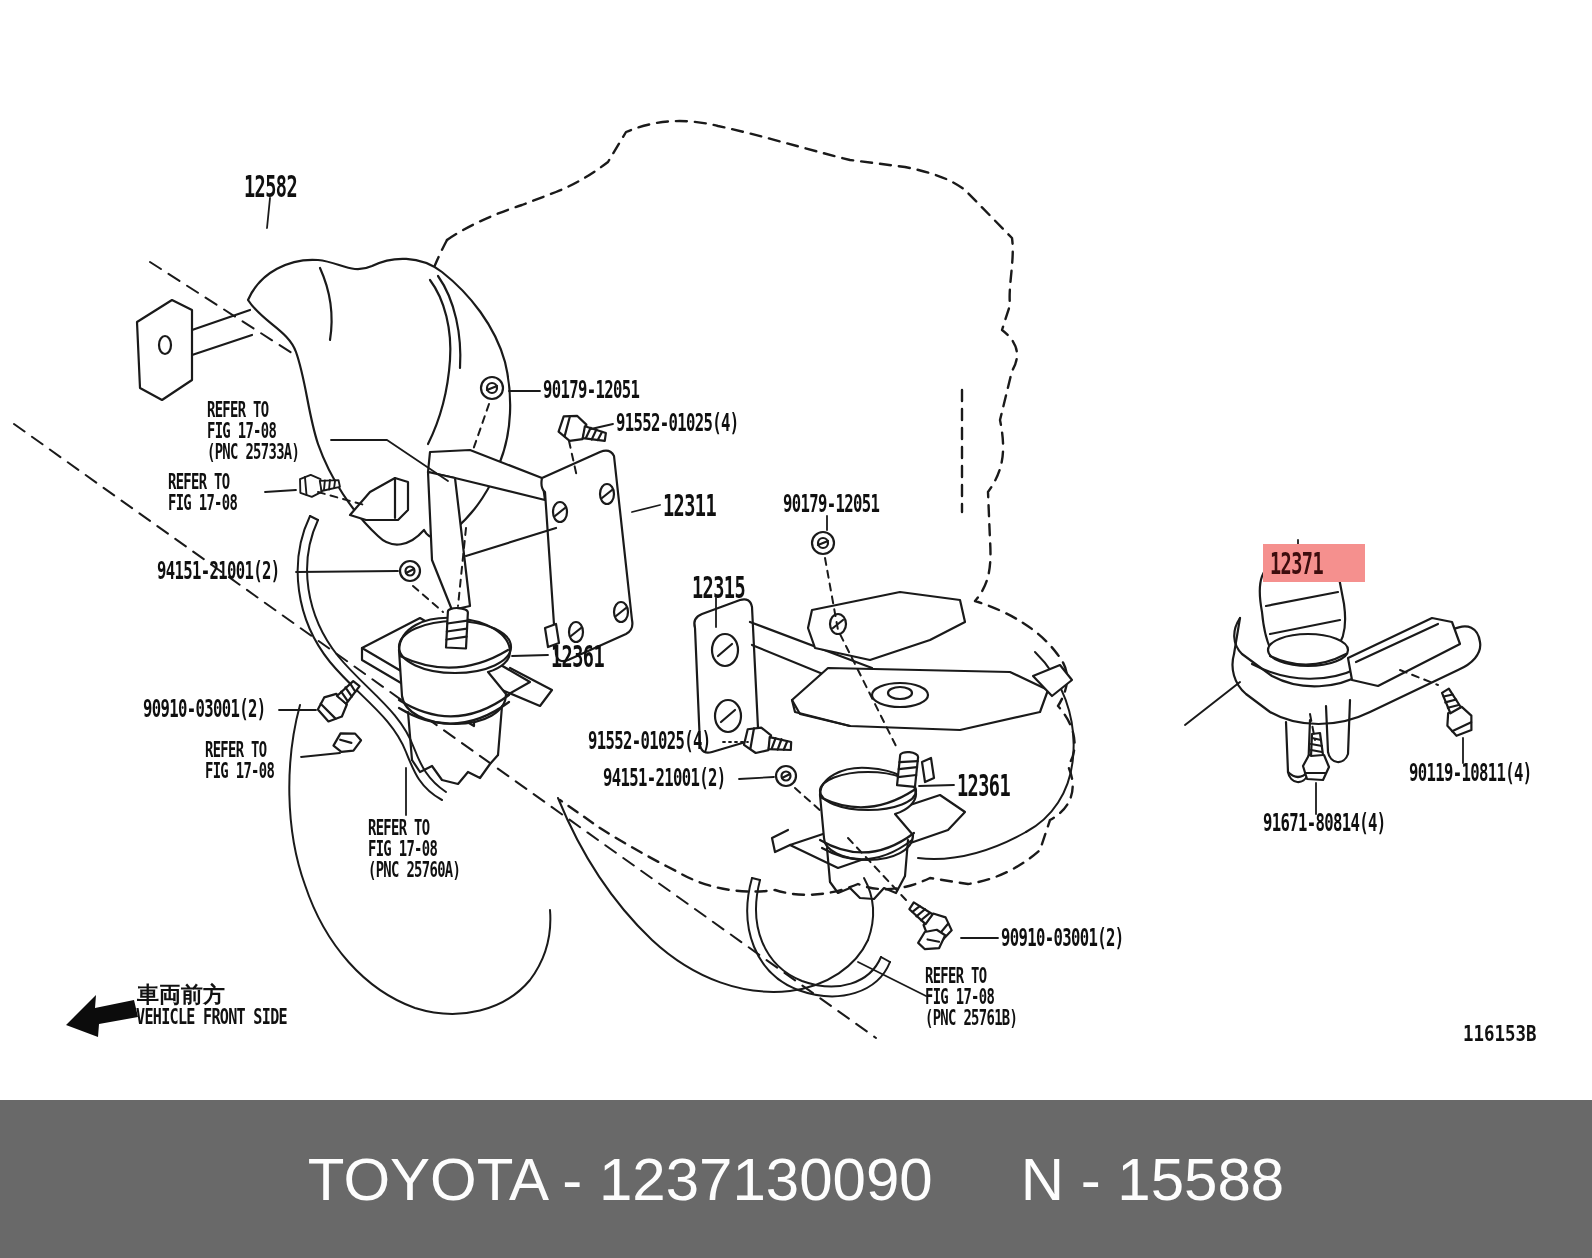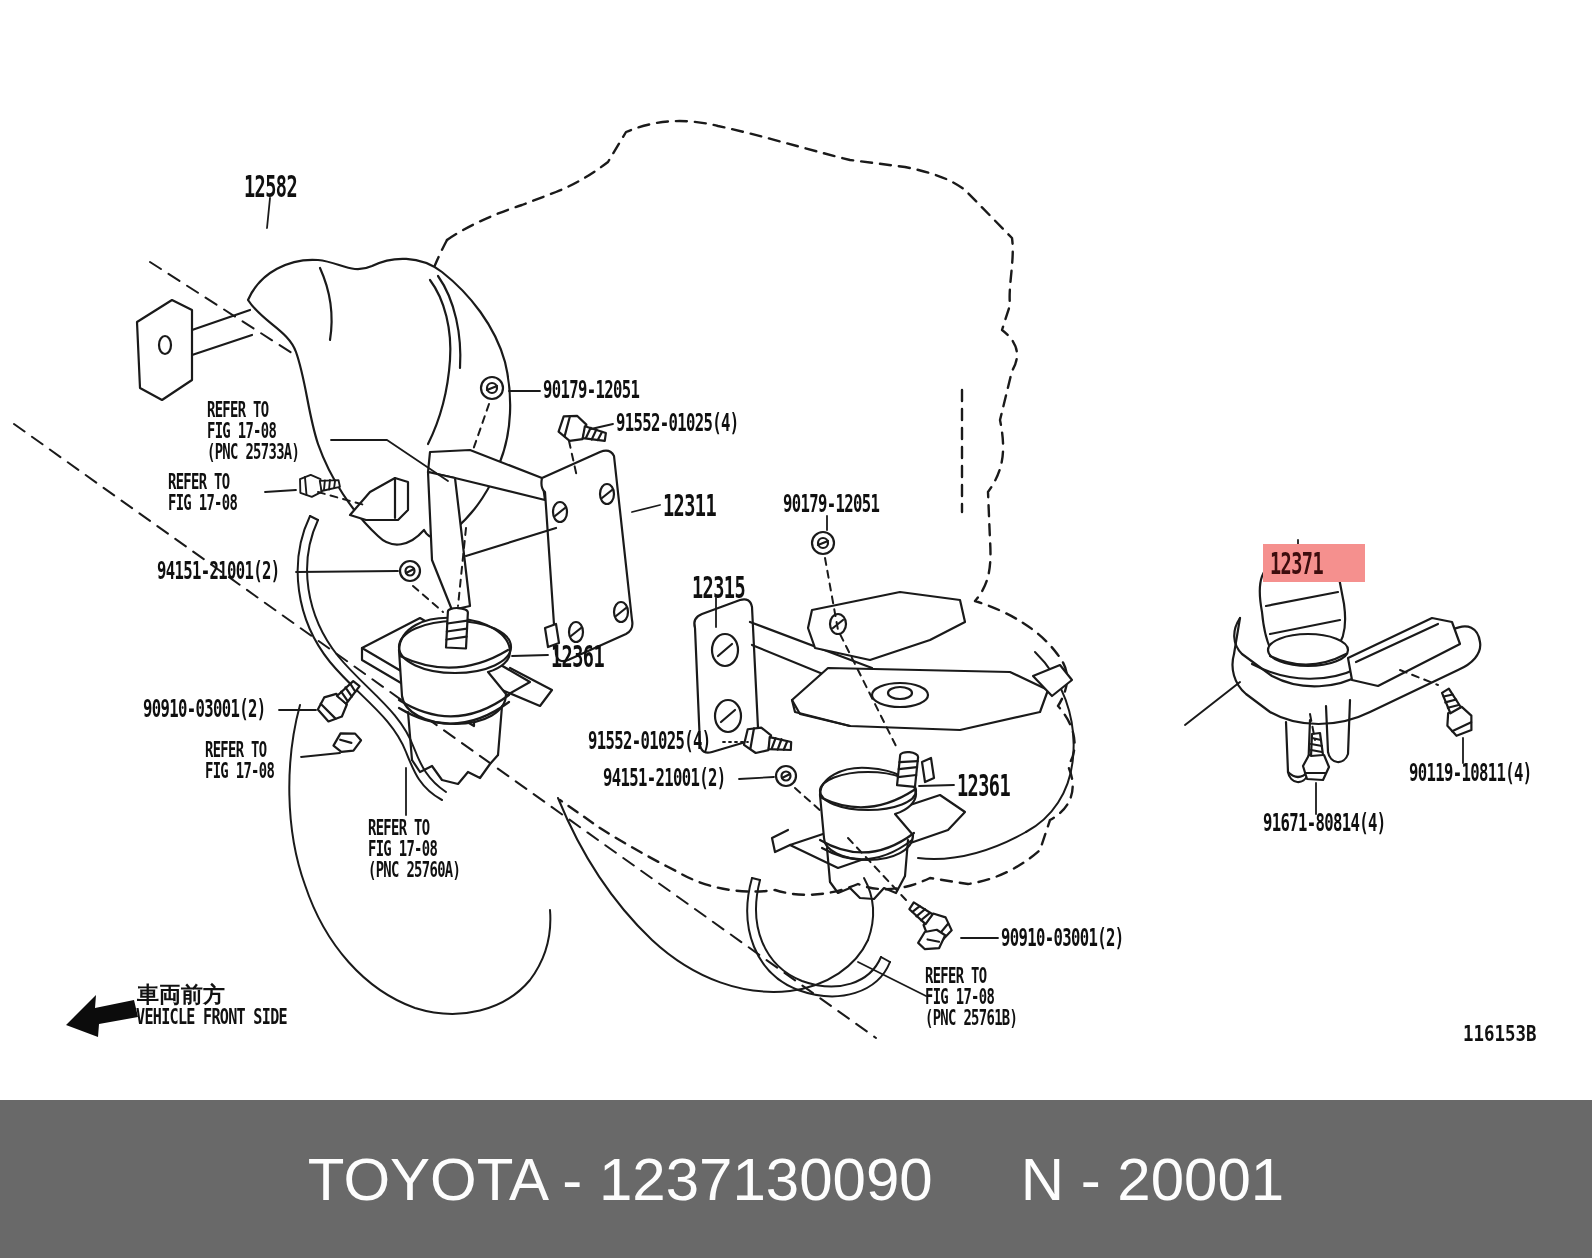--- a/index.html
+++ b/index.html
@@ -334,16 +334,16 @@
 FIG 17-08
 (PNC 25761B)</div>
 
   <div class="front-jp">車両前方</div>
   <div class="front-en">VEHICLE FRONT SIDE</div>
 
   <div class="fig-code">116153B</div>
 
   <div class="footer">
     <span>TOYOTA - 1237130090</span>
-    <span>N - 20001</span>
+    <span>N - 15588</span>
   </div>
 
 </div>
 
 </body></html>

